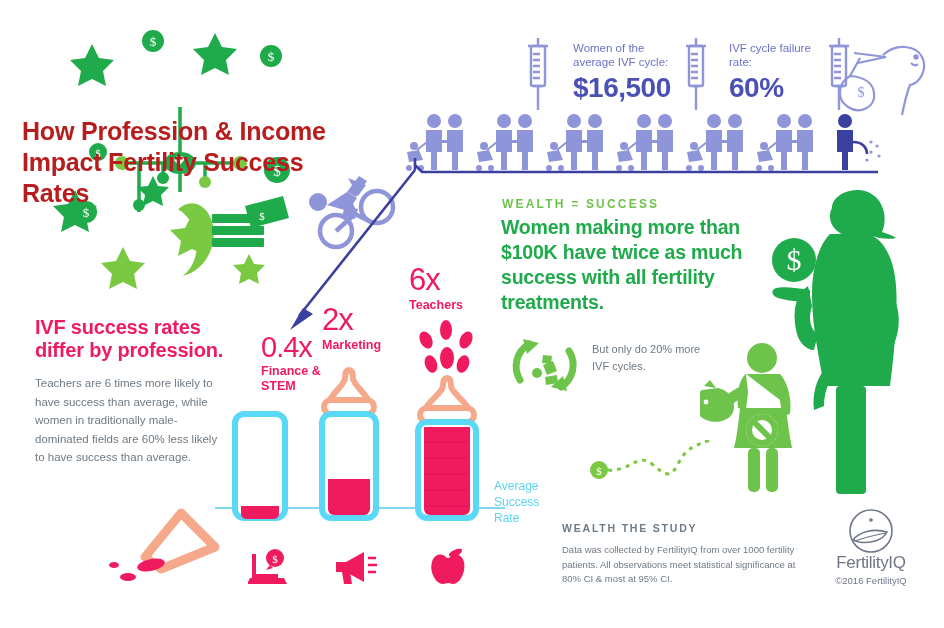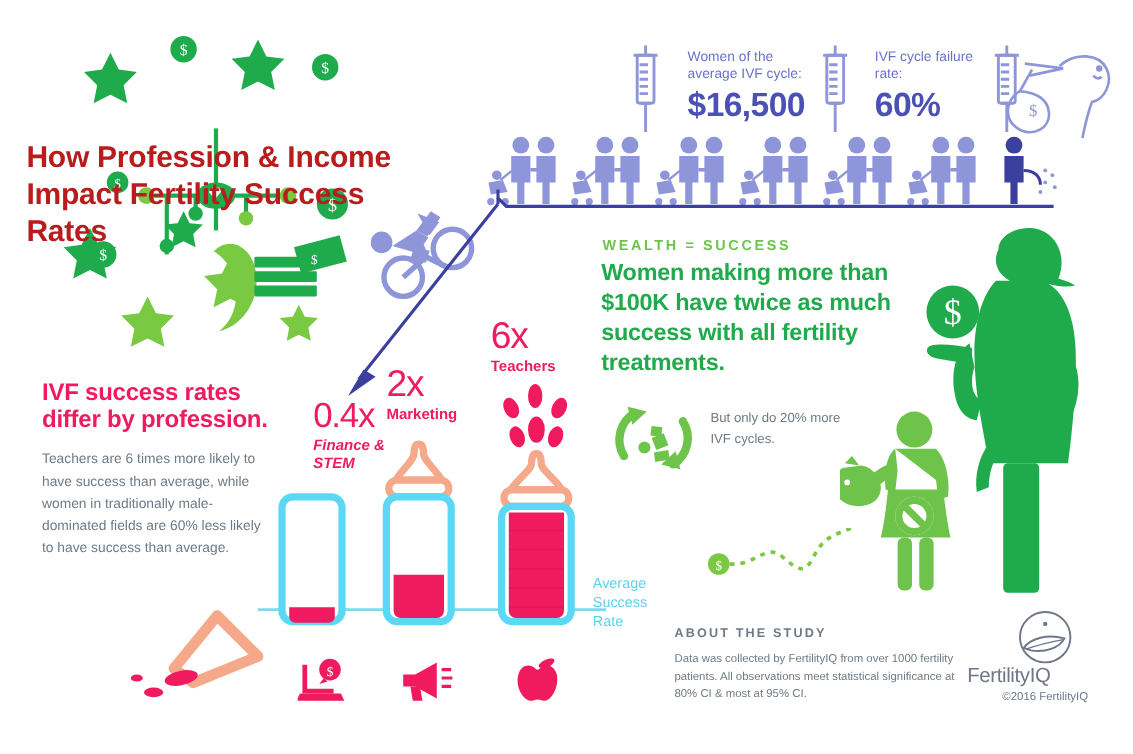--- a/index.html
+++ b/index.html
@@ -70,21 +70,21 @@
     left:562px;top:522px;font-size:10.5px;letter-spacing:1.8px;
     color:#6e7a84;font-weight:bold;
   }
   #about-body{
     left:562px;top:543px;width:248px;
     font-size:9.5px;line-height:14.5px;color:#6e7a84;
   }
 
   
   #logo-name{
-    left:806px;top:553px;width:130px;text-align:left;
+    left:806px;top:553px;width:130px;text-align:center;
     font-size:17px;color:#6e7688;letter-spacing:-0.3px;
   }
   #logo-copy{
     left:806px;top:575px;width:130px;text-align:center;
     font-size:9.5px;color:#6e7688;
   }
 </style>
 </head>
 <body>
 
@@ -391,21 +391,21 @@
     </g>
   </svg>
 
   <svg class="abs" style="left:215px;top:505px;width:290px;height:6px;">
     <path d="M0,3 L290,3" stroke="#7fd8ee" stroke-width="2.2"></path>
   </svg>
   <div class="abs" id="avg-label">Average Success Rate</div>
 
   <div class="abs" style="left:236px;top:332px;width:70px;margin-left:25px;">
     <div class="mult" style="font-size:29px;line-height:30px;">0.4x</div>
-    <div class="profession" style="margin-top:2px;font-style:italic;">Finance &amp; STEM</div>
+    <div class="profession" style="margin-top:2px;">Finance &amp; STEM</div>
   </div>
   <svg class="abs" style="left:230px;top:408px;width:64px;height:115px;">
     <rect x="5" y="6" width="50" height="104" rx="9" fill="#ffffff" stroke="#5bd8f5" stroke-width="6"></rect>
     <path d="M11,98 h38 v8 a5,5 0 0 1 -5,5 h-28 a5,5 0 0 1 -5,-5 z" fill="#ef1b5e"></path>
   </svg>
   <svg class="abs" style="left:248px;top:548px;width:40px;height:40px;">
     <g fill="#ef1b5e">
       <path d="M4,6 h4 v20 h22 v4 h-26 z"></path>
       <path d="M2,30 h34 l3,6 h-40 z"></path>
       <circle cx="27" cy="10" r="9"></circle>
@@ -458,21 +458,21 @@
     </g>
   </svg>
   <svg class="abs" style="left:428px;top:548px;width:40px;height:40px;">
     <g fill="#ef1b5e">
       <path d="M19,10 C14,4 6,6 4,14 C1,24 8,36 15,36 C17,36 18,35 20,35 C22,35 23,36 25,36 C32,36 38,24 36,14 C34,6 26,4 21,10 Z"></path>
       <path d="M20,10 v-6"></path>
       <path d="M21,6 C26,0 34,0 34,2 C34,6 27,10 21,8 Z"></path>
     </g>
   </svg>
 
-  <div class="abs" id="about-title">ABOUT THE STUDY</div>
+  <div class="abs" id="about-title">WEALTH THE STUDY</div>
   <div class="abs" id="about-body">Data was collected by FertilityIQ from over 1000 fertility patients. All observations meet statistical significance at 80% CI &amp; most at 95% CI.</div>
 
   <svg class="abs" style="left:843px;top:508px;width:56px;height:46px;">
     <circle cx="28" cy="23" r="21" fill="none" stroke="#6e7688" stroke-width="1.6"></circle>
     <circle cx="28" cy="12" r="1.8" fill="#6e7688"></circle>
     <path d="M10,32 C16,24 30,20 44,24 C40,32 28,36 16,34 Z" fill="none" stroke="#6e7688" stroke-width="1.6"></path>
     <path d="M12,33 C20,30 32,27 43,25" fill="none" stroke="#6e7688" stroke-width="1.2"></path>
   </svg>
   <div class="abs" id="logo-name">FertilityIQ</div>
   <div class="abs" id="logo-copy">©2016 FertilityIQ</div>

